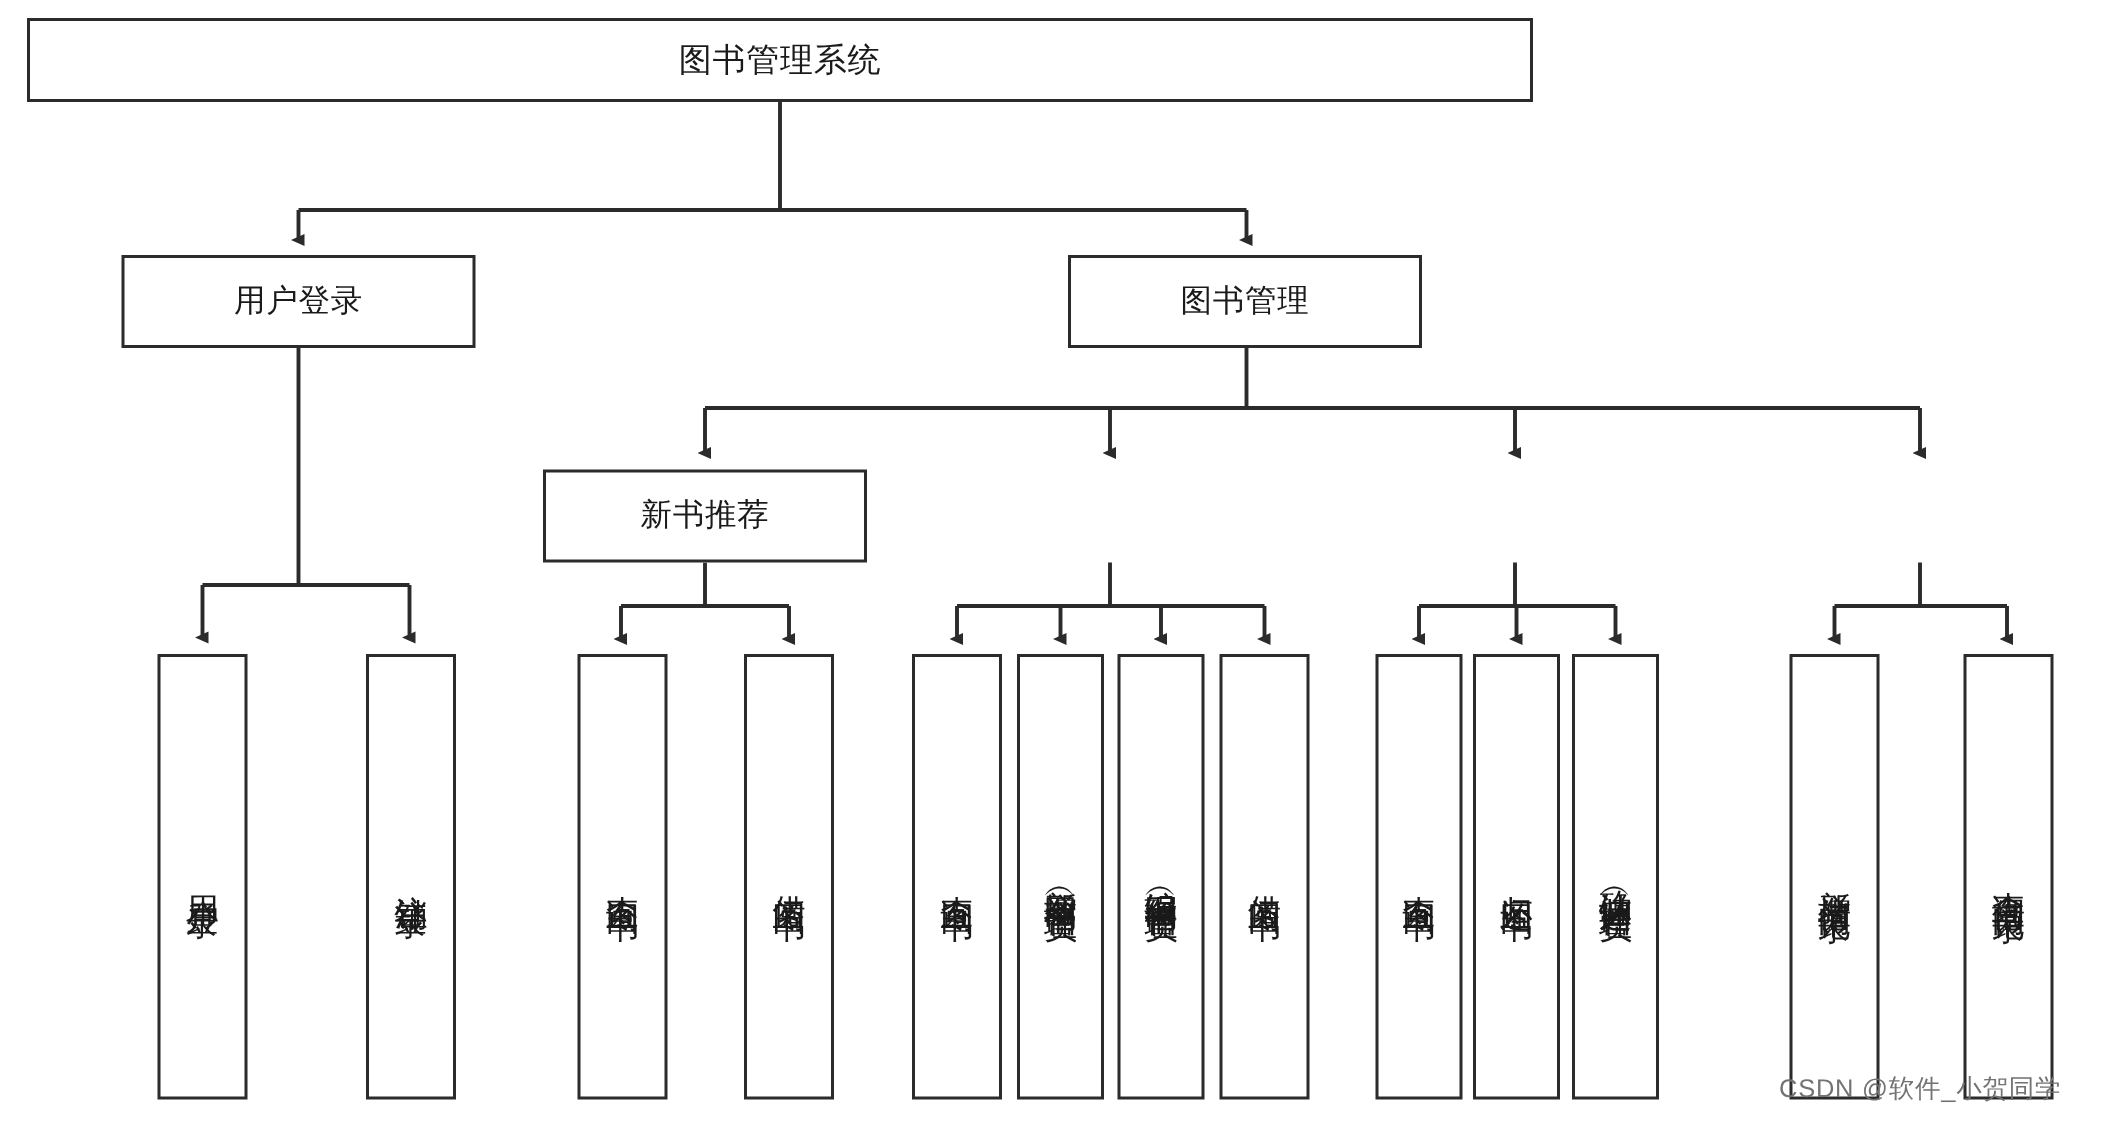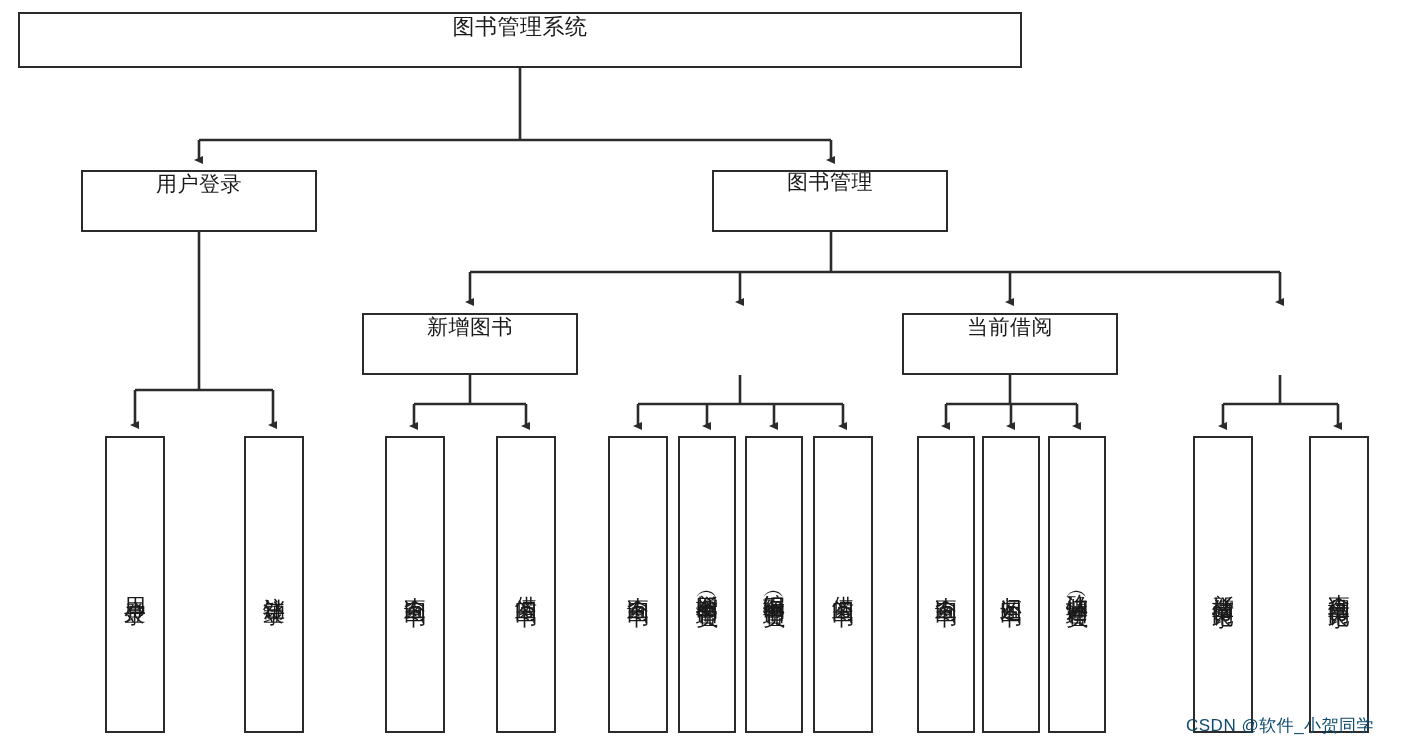--- a/index.html
+++ b/index.html
@@ -21,21 +21,21 @@
     left:0;top:0;
     width:1405px;height:747px;
     pointer-events:none;
   }
   .node{
     position:absolute;
     box-sizing:border-box;
     background:#ffffff;
     border:2.5px solid #2b2b2b;
     display:flex;
-    align-items:flex-start;
+    align-items:center;
     justify-content:center;
     color:#1a1a1a;
     z-index:2;
   }
   .node .label{
     display:block;
     text-align:center;
     letter-spacing:0.5px;
     line-height:1.18;
     white-space:nowrap;
@@ -58,21 +58,21 @@
     text-orientation:upright;
     font-size:22px;
     letter-spacing:3px;
     line-height:1;
   }
   .node.vert.tall .label{
     letter-spacing:2px;
   }
   .watermark{
     position:absolute;
-    color:#0c4a6e;
+    color:#737373;
     font-size:17px;
     letter-spacing:0.5px;
     white-space:nowrap;
     z-index:3;
     user-select:none;
   }
 </style>
 </head>
 <body>
 
@@ -128,29 +128,26 @@
     </g>
   </svg>
 
   <div class="node horiz root" style="left:18px;top:12px;width:1004px;height:56px;">
     <span class="label">图书管理系统</span>
   </div>
 
   <div class="node horiz" style="left:81px;top:170px;width:236px;height:62px;">
     <span class="label">用户登录</span>
   </div>
-  <div class="node horiz" style="left:712px;top:170px;width:236px;height:62px;font-family:Liberation Mono, monospace;">
+  <div class="node horiz" style="left:712px;top:170px;width:236px;height:62px;">
     <span class="label">图书管理</span>
   </div>
 
   <div class="node horiz" style="left:362px;top:313px;width:216px;height:62px;">
-    <span class="label">新增图书</span>
-  </div>
-  <div class="node horiz" style="left:902px;top:313px;width:216px;height:62px;">
-    <span class="label">当前借阅</span>
+    <span class="label">新书推荐</span>
   </div>
 
   <div class="node vert" style="left:105px;top:436px;width:60px;height:297px;">
     <span class="label">用户登录</span>
   </div>
   <div class="node vert" style="left:244px;top:436px;width:60px;height:297px;">
     <span class="label">注销登录</span>
   </div>
 
   <div class="node vert" style="left:385px;top:436px;width:60px;height:297px;">

